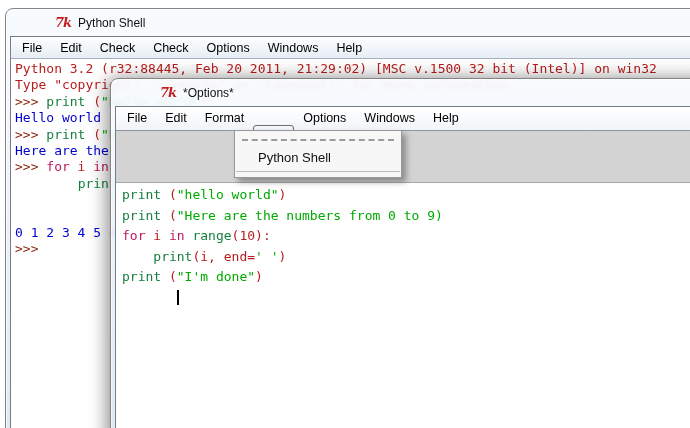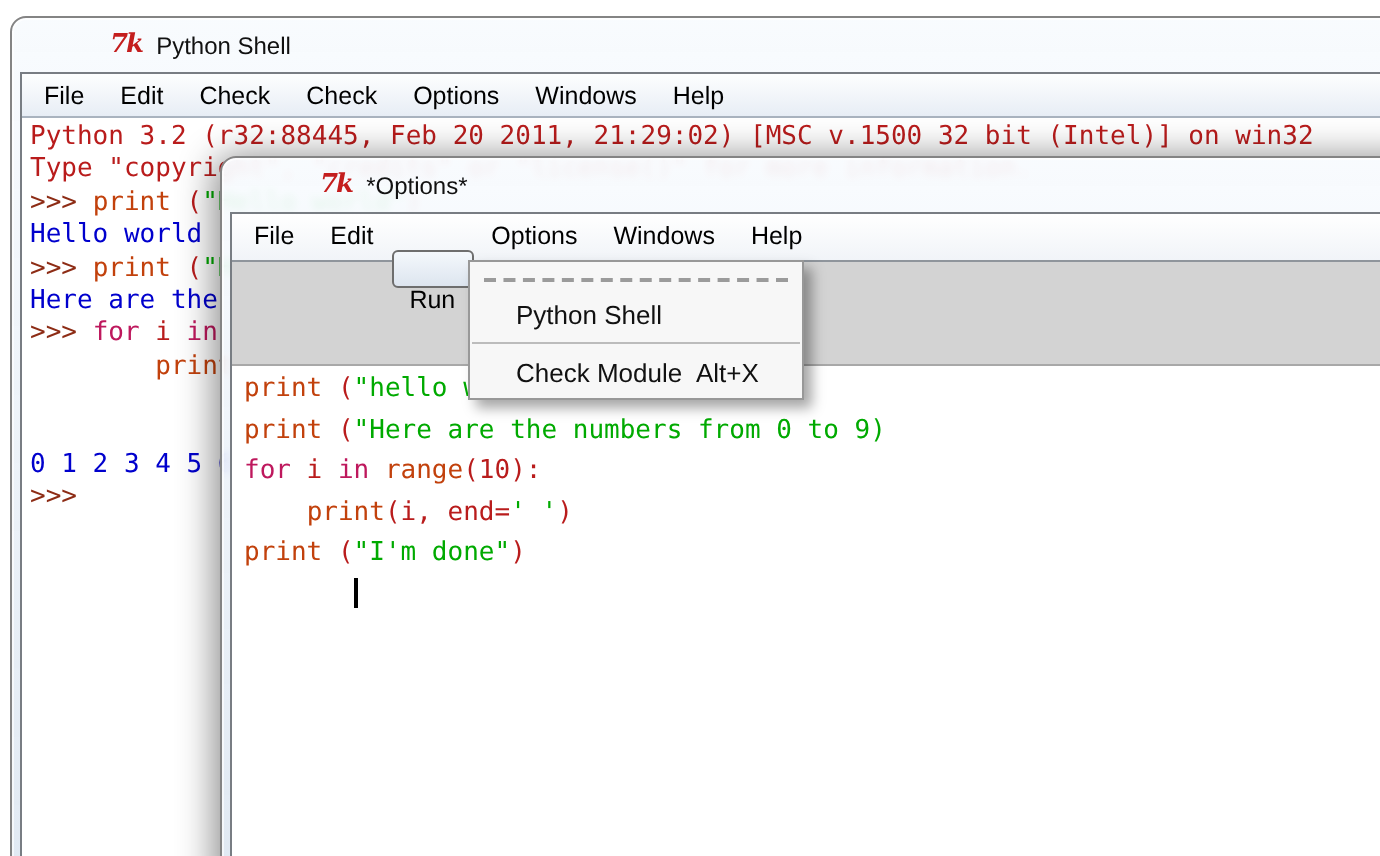--- a/index.html
+++ b/index.html
@@ -59,21 +59,21 @@
   }
   .tearoff{height:5px;border-bottom:2px dashed #9b9b9b;margin:1px 7px 5px 7px;}
   .dd-sep{border-top:1px solid #bcbcbc;margin:3px 1px;}
   .dd-item{height:22px;display:flex;align-items:center;padding-left:23px;}
   .dd-item .dd-label{width:90px;flex:none;}
   .dd-item.hl{background:linear-gradient(#55a3ec,#2c7cd8);color:#fff;}
 </style>
 <style>.tok-plain{color:#b91c1c;}
 .tok-prompt{color:#8d2c15;}
 .tok-keyword{color:#be185d;}
-.tok-builtin{color:#c2410c;}
+.tok-builtin{color:#15803d;}
 .tok-string{color:#00aa00;}
 .tok-output{color:#0000cd;margin-top:34px;}</style></head>
 <body>
 
 <div class="window" id="shell-window">
   <div class="titlebar">
     <span class="tk-icon">7k</span>
     <span class="title-text">Python Shell</span>
   </div>
   <div class="client">
@@ -92,33 +92,30 @@
 
 <div class="window" id="editor-window">
   <div class="titlebar">
     <span class="tk-icon">7k</span>
     <span class="title-text">*Options*</span>
   </div>
   <div class="client">
     <div class="menubar">
         <span class="mb-item">File</span>
         <span class="mb-item">Edit</span>
+        <span class="mb-item">Format</span>
         <span class="mb-item pressed">Run</span>
         <span class="mb-item">Options</span>
         <span class="mb-item">Windows</span>
         <span class="mb-item">Help</span>
       </div>
     <div class="gray-band"></div>
     <div class="codearea" id="editor-text"><div class="codeline"><span class="tok-builtin">print</span><span class="tok-plain"> (</span><span class="tok-string">"hello world"</span><span class="tok-plain">)</span></div><div class="codeline"><span class="tok-builtin">print</span><span class="tok-plain"> (</span><span class="tok-string">"Here are the numbers from 0 to 9)</span></div><div class="codeline"><span class="tok-keyword">for</span><span class="tok-plain"> i </span><span class="tok-keyword">in</span><span class="tok-plain"> </span><span class="tok-builtin">range</span><span class="tok-plain">(10):</span></div><div class="codeline"><span class="tok-plain">    </span><span class="tok-builtin">print</span><span class="tok-plain">(i, end=</span><span class="tok-string">' '</span><span class="tok-plain">)</span></div><div class="codeline"><span class="tok-builtin">print</span><span class="tok-plain"> (</span><span class="tok-string">"I'm done"</span><span class="tok-plain">)</span></div><div class="codeline"><span class="tok-plain">       </span><span class="cursor"></span></div></div>
   </div>
 </div>
 
 <div id="run-dropdown">
     <div class="tearoff"></div>
     <div class="dd-item">
       <span class="dd-label">Python Shell</span>
     </div>
     <div class="dd-sep"></div>
-    <div class="dd-item">
-      <span class="dd-label">Check Module</span>
-      <span class="dd-accel">Alt+X</span>
-    </div>
   </div>
 
 </body></html>

